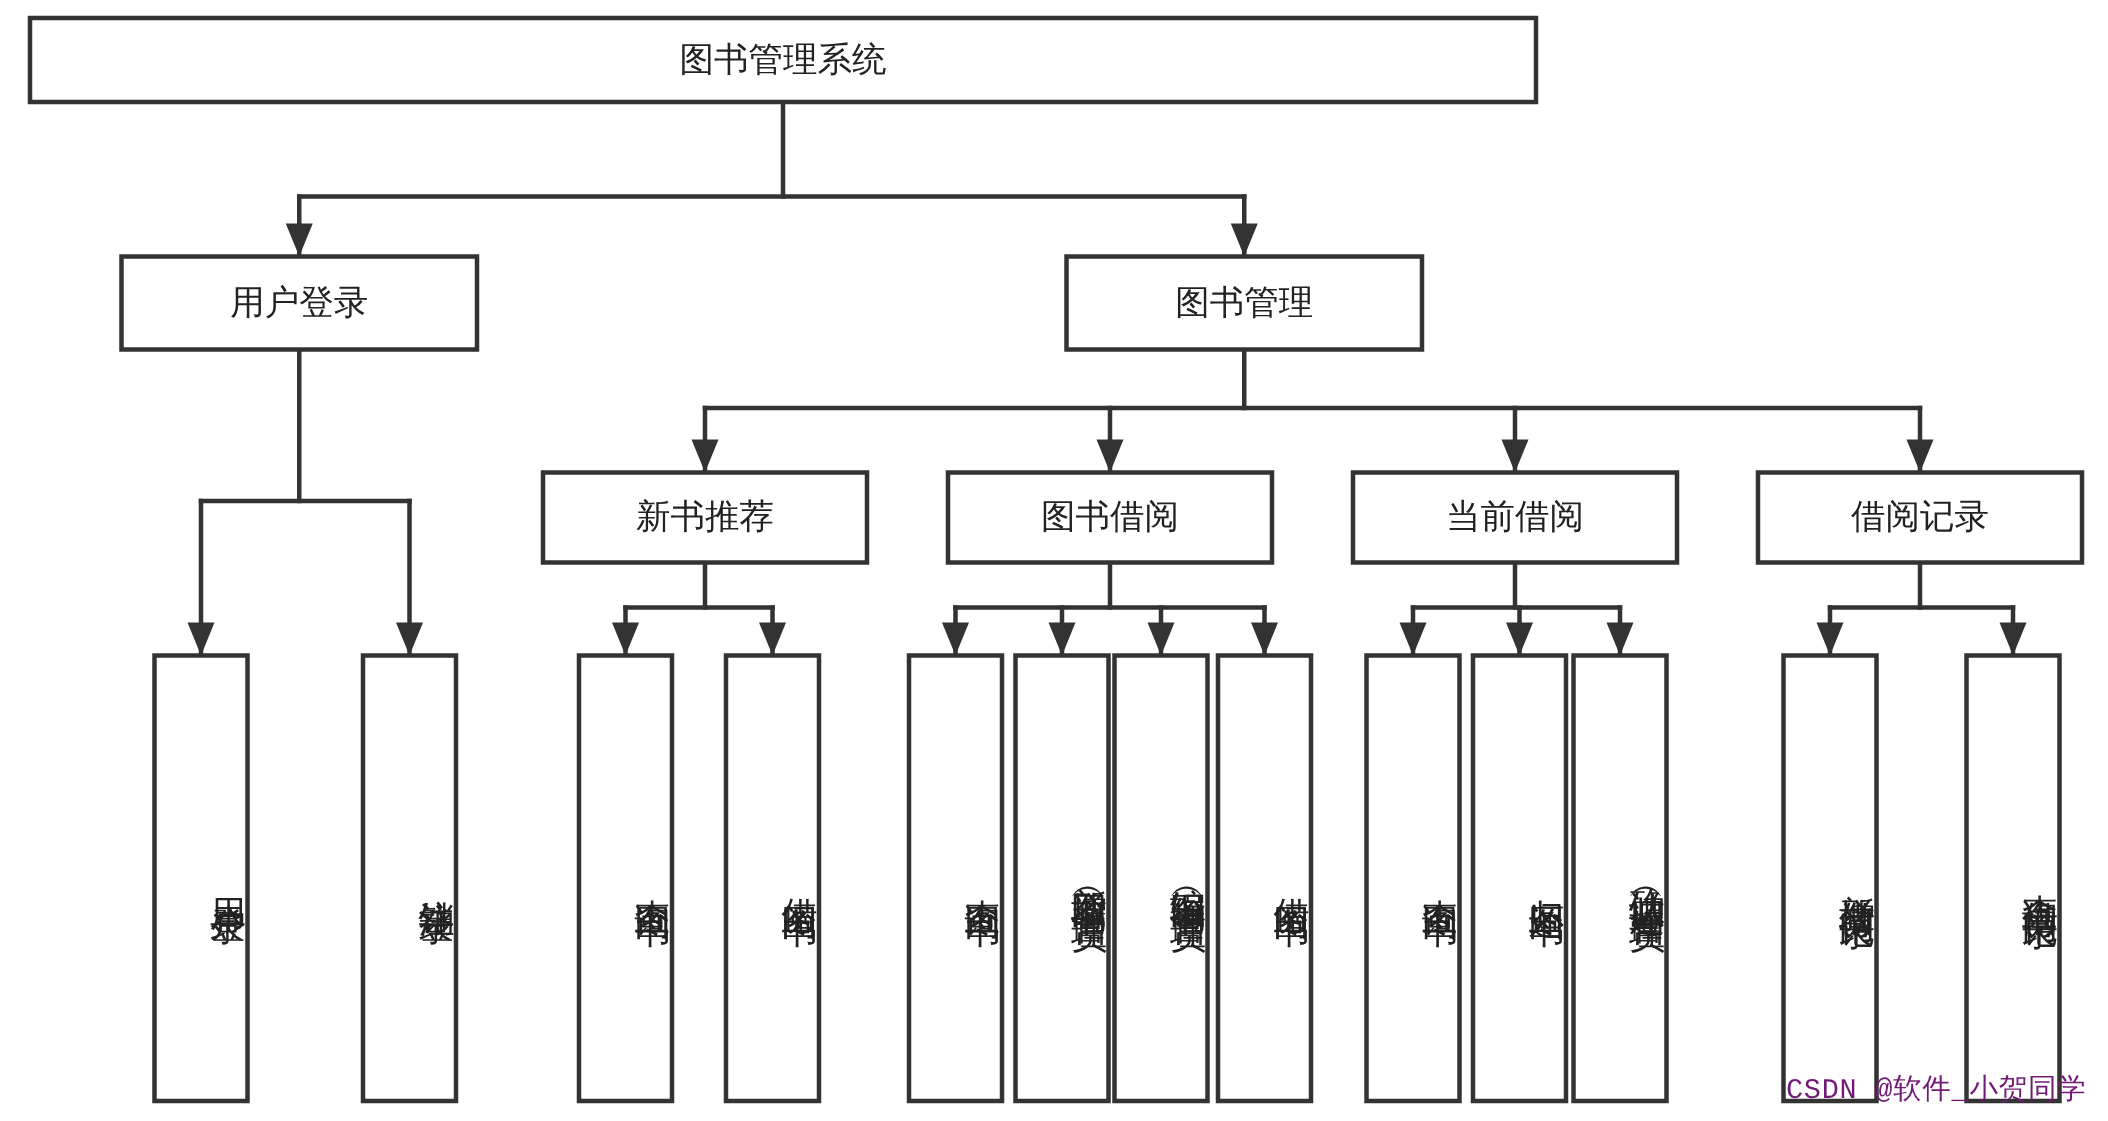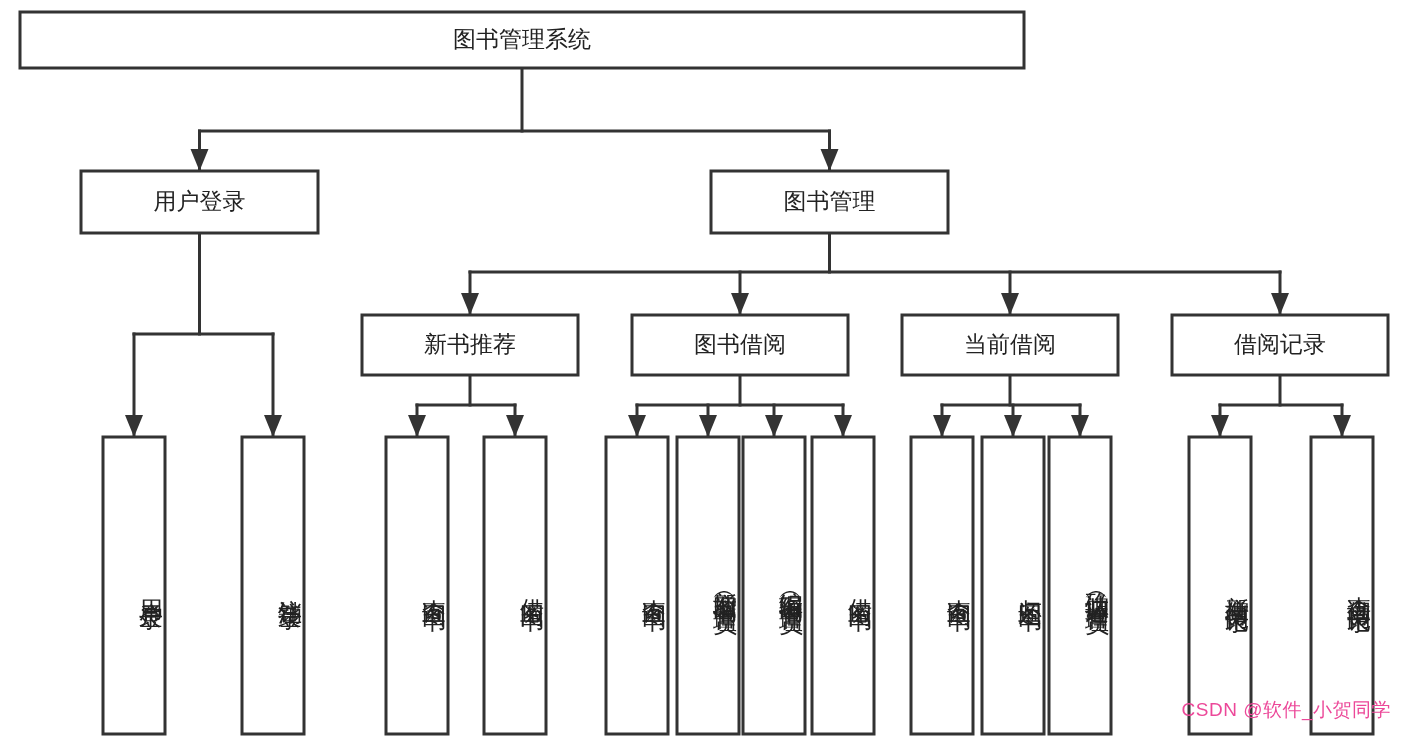--- a/index.html
+++ b/index.html
@@ -56,24 +56,24 @@
     line-height: 1.02;
     color: #222222;
     letter-spacing: 3px;
     text-align: center;
     pointer-events: none;
     white-space: nowrap;
   }
   .watermark {
     position: absolute;
     right: 14px;
-    bottom: 24px;
-    font-family: Liberation Sans, sans-serif;
+    bottom: 8px;
+    font-family: Liberation Mono, monospace;
     font-size: 19px;
-    color: #ec4899;
+    color: #701a75;
     letter-spacing: 0.5px;
     white-space: nowrap;
   }
 </style>
 </head>
 <body>
 
 <div id="diagram-root">
   <svg class="flow" viewBox="0 0 1405 747" xmlns="http://www.w3.org/2000/svg">
     <g id="connectors-layer">

